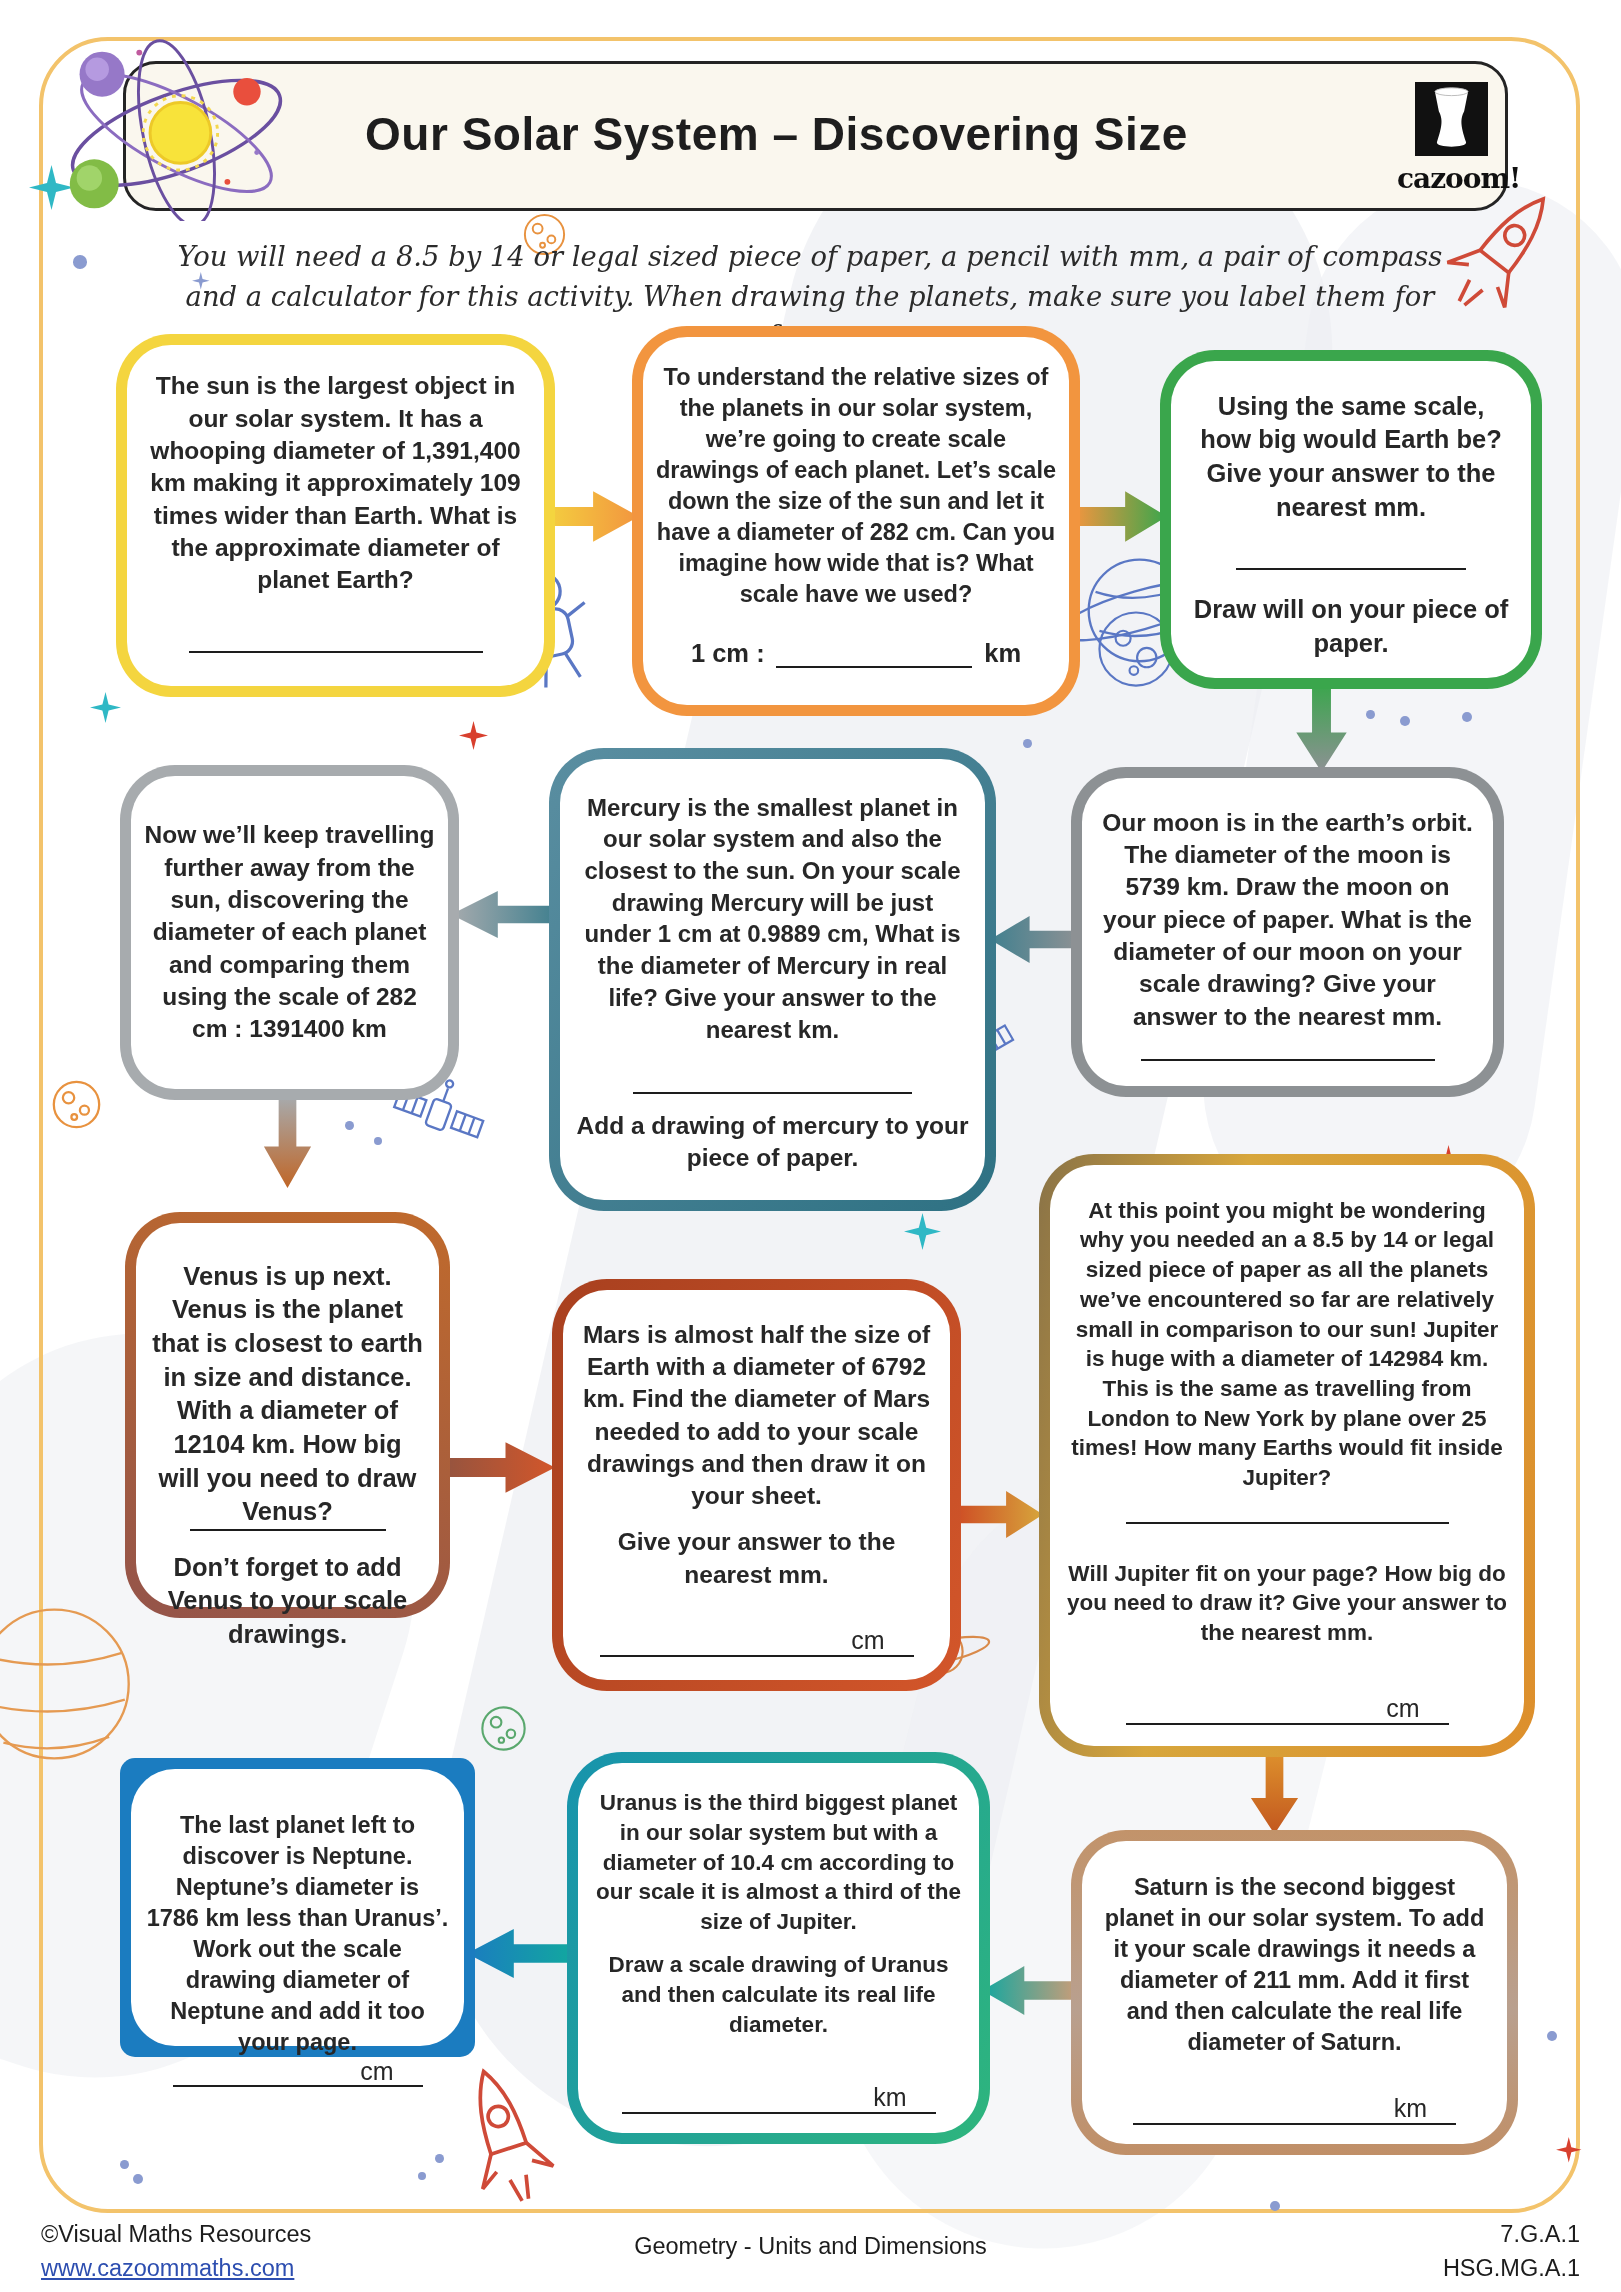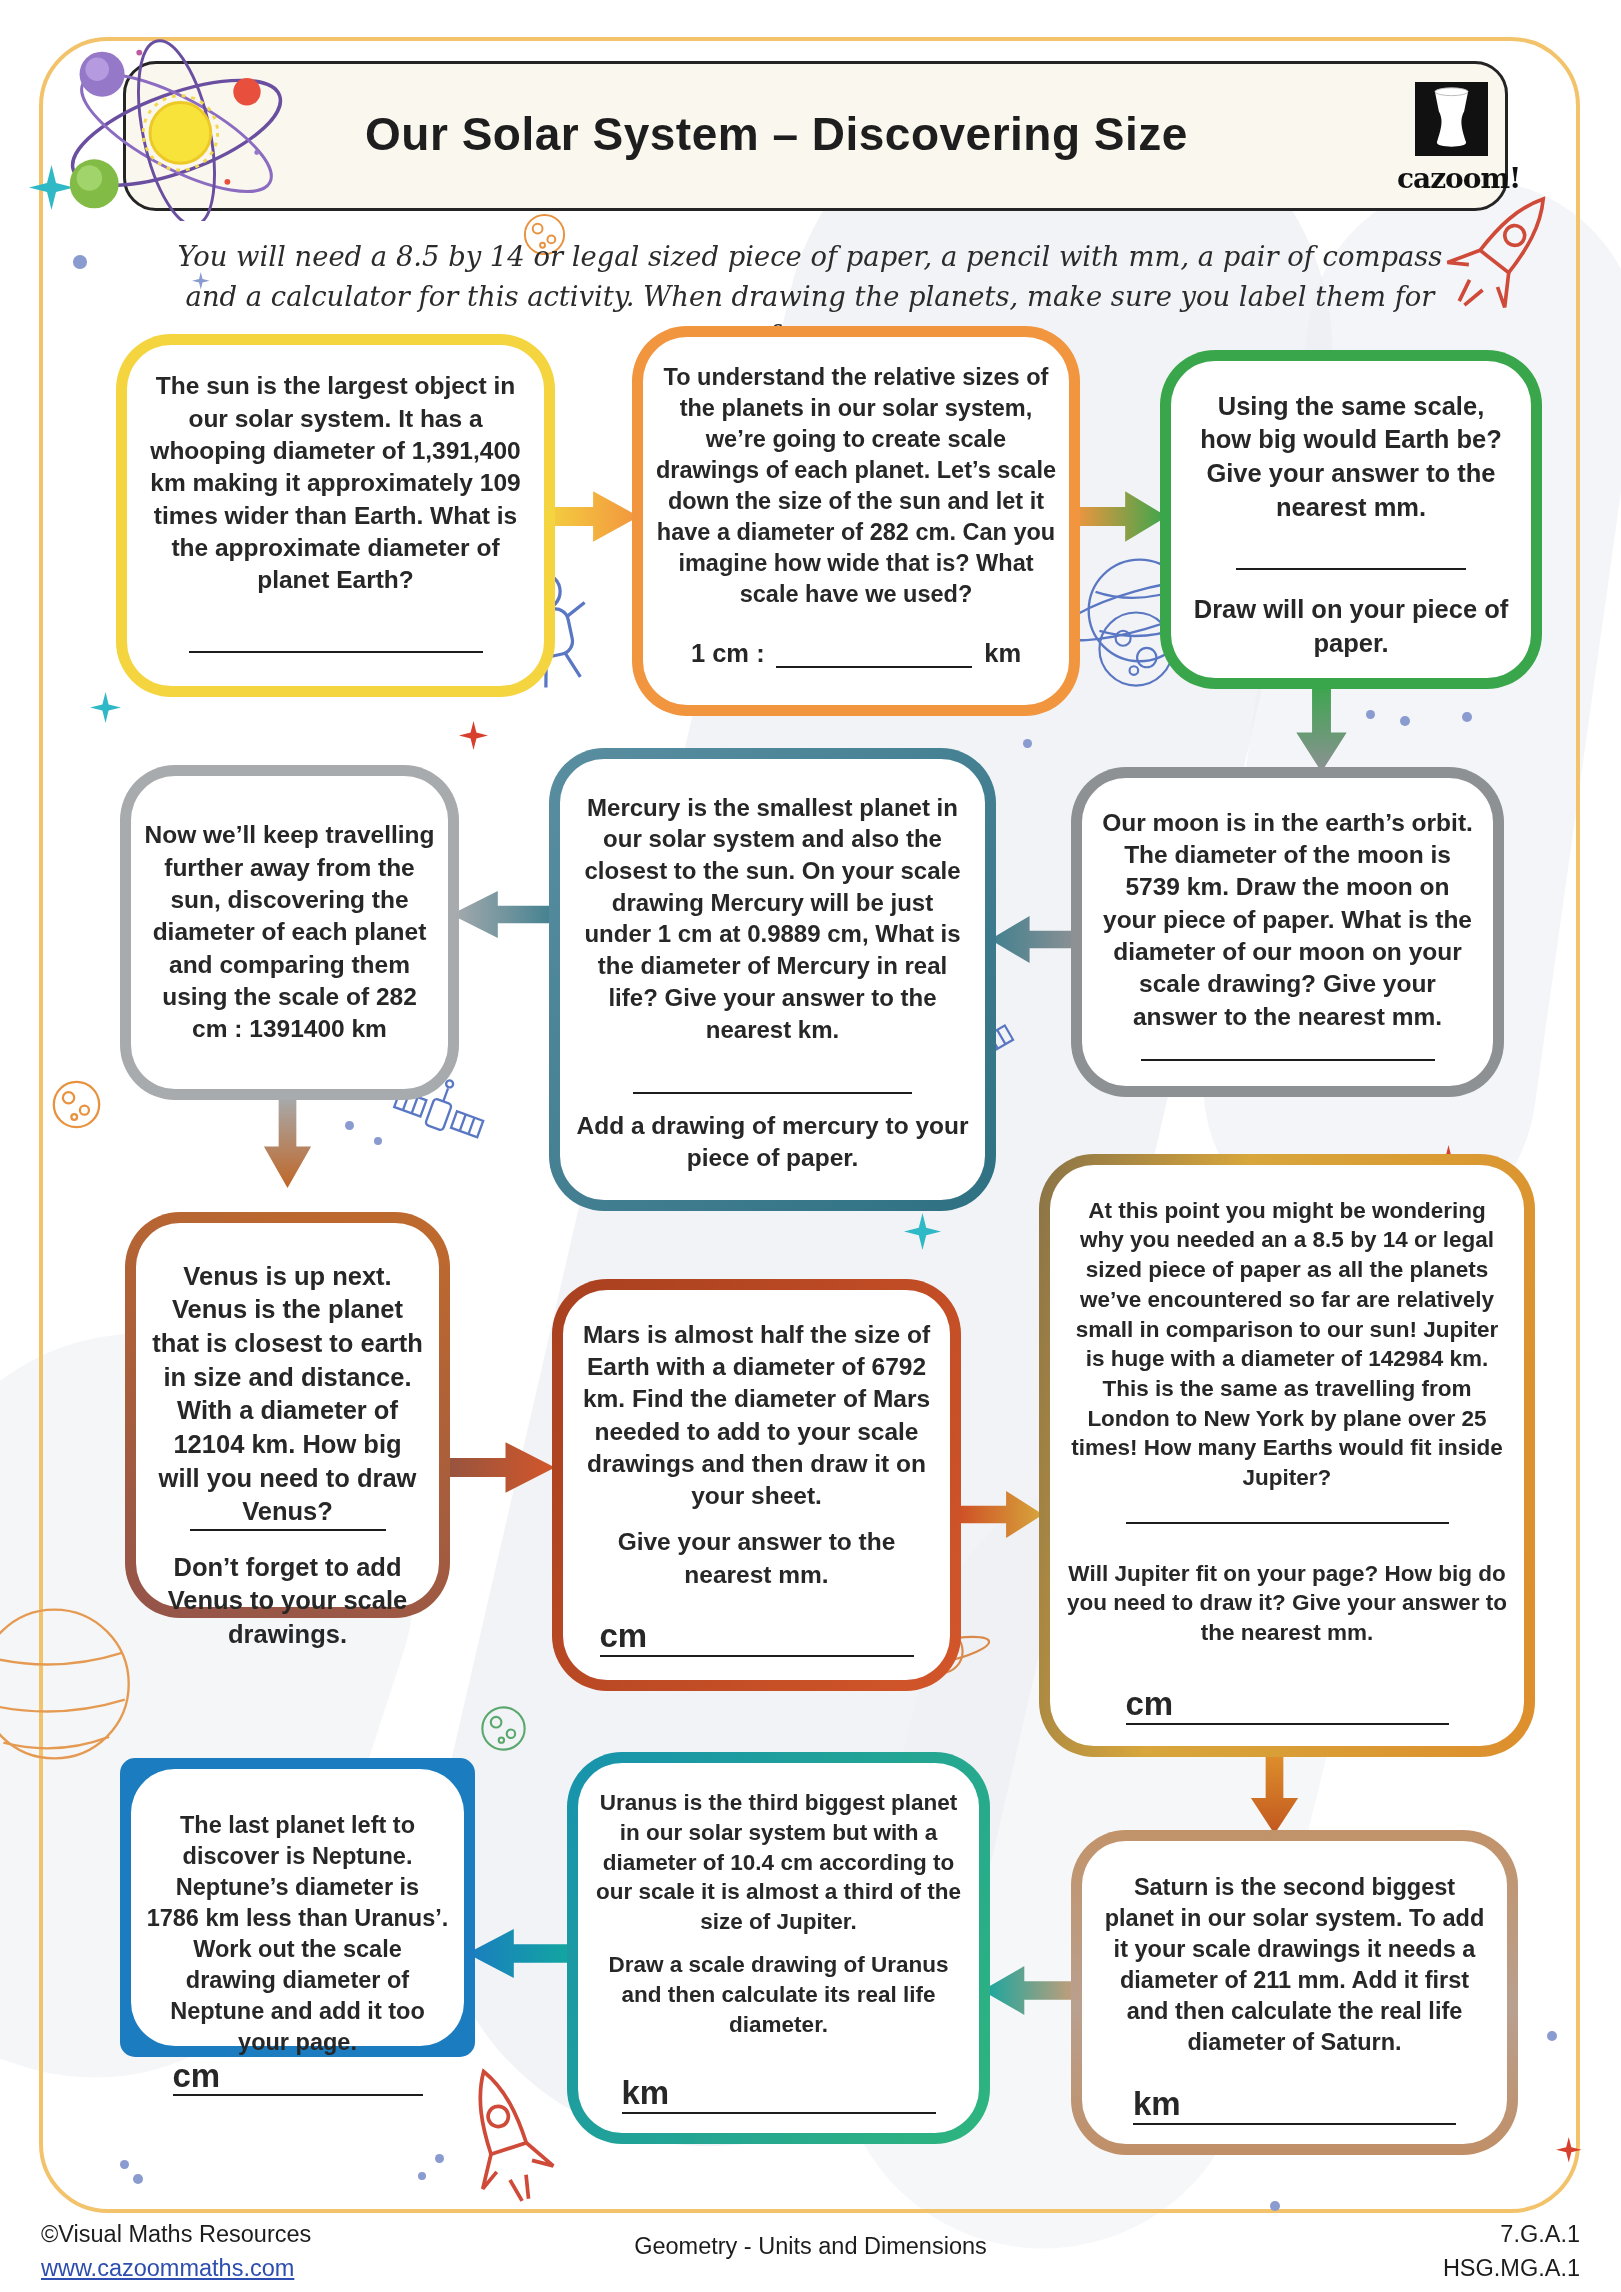--- a/index.html
+++ b/index.html
@@ -31,21 +31,21 @@
     font-family:"DejaVu Serif",serif;font-style:italic;font-size:27.4px;line-height:1.45;color:#2b2b2b;}
 
   
   .box{position:absolute;border-radius:55px;padding:10.8px;box-sizing:border-box;z-index:2;}
   .box-inner{width:100%;height:100%;background:#fff;border-radius:44px;display:flex;
     flex-direction:column;align-items:center;box-sizing:border-box;}
   .box-text,.box-text2{font-weight:bold;text-align:center;white-space:pre-line;
     color:#272727;line-height:1.32;}
   .ans-line{border-bottom:2.9px solid #1d1d1d;}
   .answer{display:flex;flex-direction:column;}
-  .unit{font-weight:bold;text-align:left;font-size:33px;line-height:1.1;padding-right:29px;color:#272727;}
+  .unit{font-weight:normal;text-align:right;font-size:25px;line-height:1.1;padding-right:29px;color:#272727;}
 
   #box-sun{left:116px;top:334px;width:439px;height:363px;background:#f4d53f;}
   #box-sun .box-inner{padding:25.5px 17.6px 15.7px;}
   #box-sun .box-text{font-size:24.5px;}
   #box-sun .answer{margin-top:auto;margin-bottom:17.6px;width:294px;}
 
   #box-scale{left:632px;top:326px;width:448px;height:390px;background:#f2953f;}
   #box-scale .box-inner{padding:25.5px 11.8px 15.7px;}
   #box-scale .box-text{font-size:23.5px;}
   .scale-row{margin-top:auto;margin-bottom:21.6px;display:flex;align-items:flex-end;

